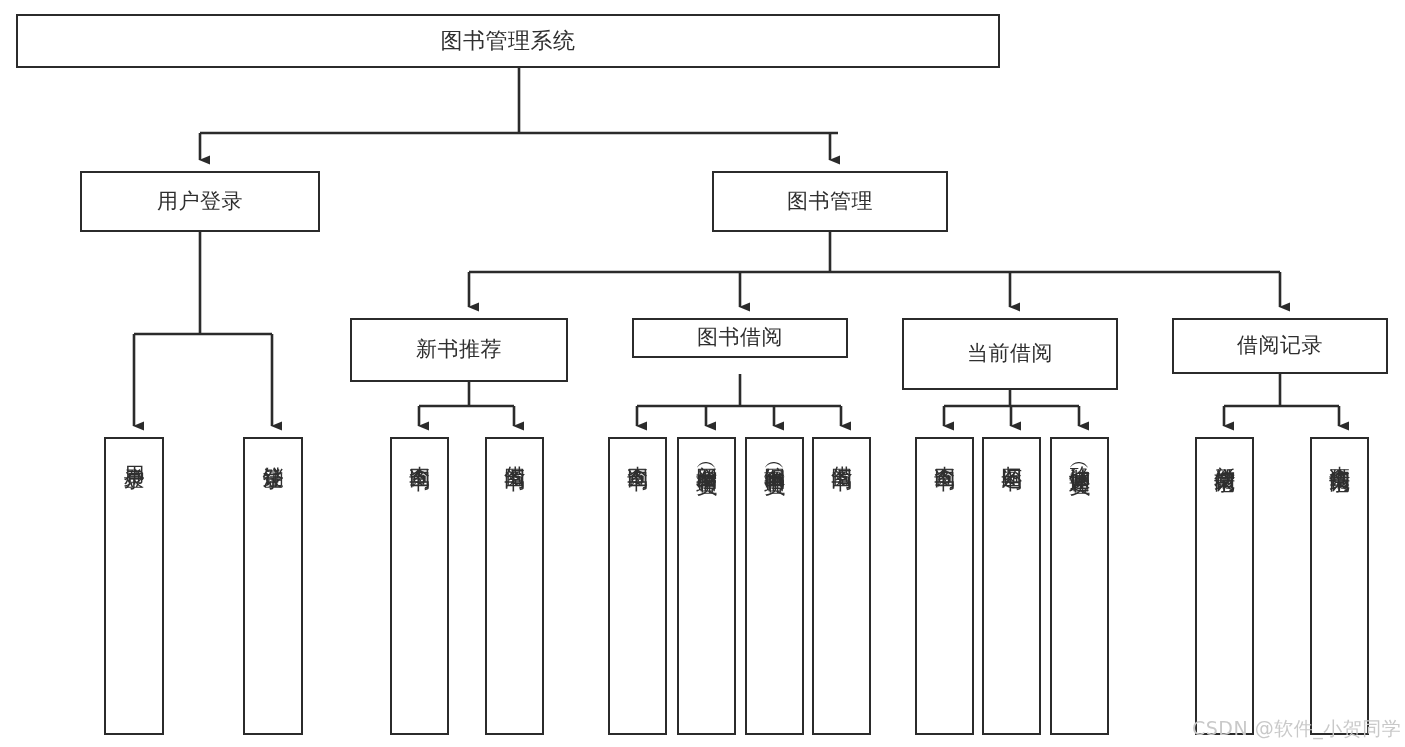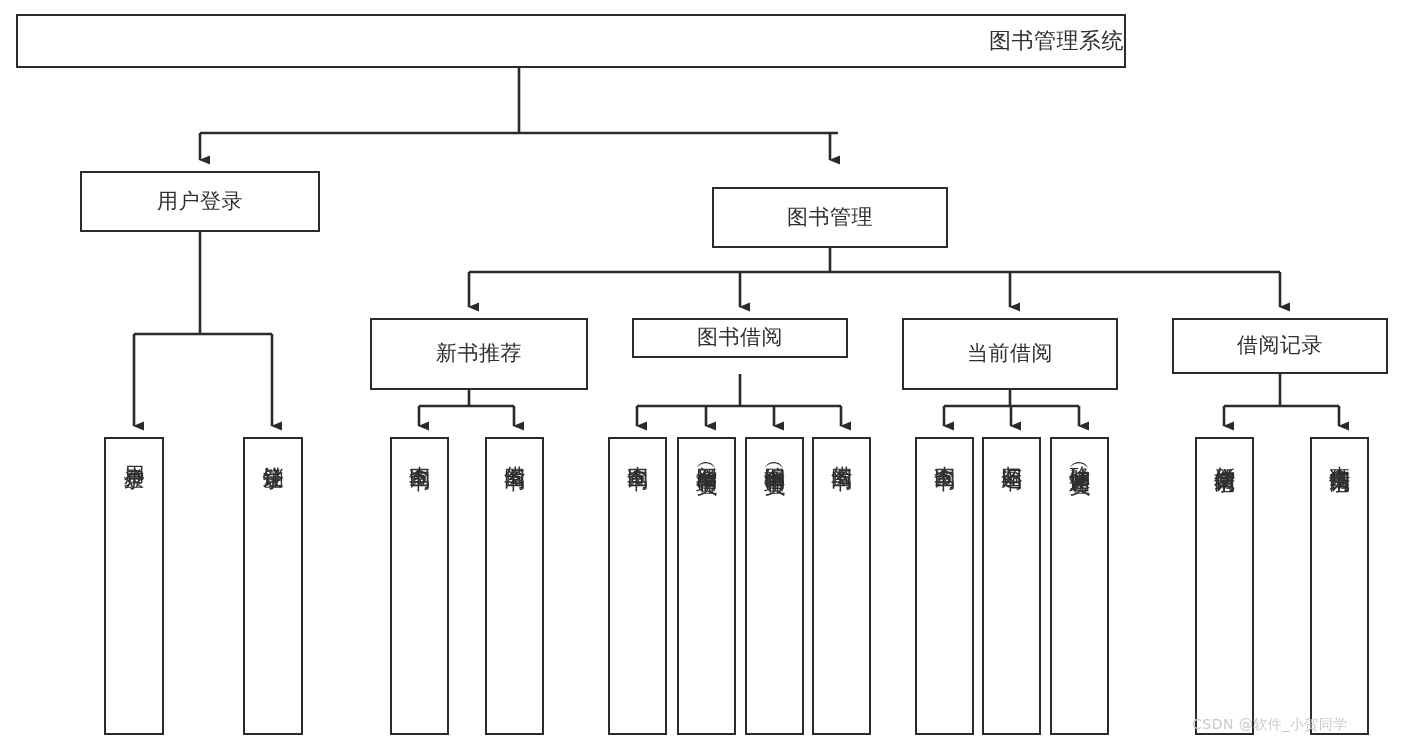--- a/index.html
+++ b/index.html
@@ -56,21 +56,21 @@
     letter-spacing: 1.5px;
     white-space: nowrap;
     text-align: left;
   }
   .node.root .node-label {
     font-size: 22px;
   }
   .watermark {
     position: absolute;
     color: #c9c9c9;
-    font-size: 14px;
+    font-size: 19px;
     white-space: nowrap;
     letter-spacing: 0.5px;
   }
 </style>
 </head>
 <body>
 
 <div id="diagram-root">
 
   <svg id="edge-layer" viewBox="0 0 1405 747" width="1405" height="747" xmlns="http://www.w3.org/2000/svg">
@@ -116,33 +116,33 @@
       <path d="M1011,406 L1011,426" marker-end="url(#arrowhead)"></path>
       <path d="M1079,406 L1079,426" marker-end="url(#arrowhead)"></path>
 
       <path d="M1280,374 L1280,406"></path>
       <path d="M1224,406 L1339,406"></path>
       <path d="M1224,406 L1224,426" marker-end="url(#arrowhead)"></path>
       <path d="M1339,406 L1339,426" marker-end="url(#arrowhead)"></path>
     </g>
   </svg>
 
-  <div class="node horizontal root" style="left:16px; top:14px; width:1110px; height:54px;justify-content:flex-end;">
+  <div class="node horizontal root" style="left:16px; top:14px; width:984px; height:54px;">
     <span class="node-label">图书管理系统</span>
   </div>
 
   <div class="node horizontal" style="left:80px; top:171px; width:240px; height:61px;">
     <span class="node-label">用户登录</span>
   </div>
 
-  <div class="node horizontal" style="left:712px; top:171px; width:236px; height:61px;margin-top:16px;">
+  <div class="node horizontal" style="left:712px; top:171px; width:236px; height:61px;">
     <span class="node-label">图书管理</span>
   </div>
 
-  <div class="node horizontal" style="left:370px; top:318px; width:218px; height:72px;">
+  <div class="node horizontal" style="left:350px; top:318px; width:218px; height:64px;">
     <span class="node-label">新书推荐</span>
   </div>
 
   <div class="node horizontal" style="left:632px; top:318px; width:216px; height:40px;">
     <span class="node-label">图书借阅</span>
   </div>
 
   <div class="node horizontal" style="left:902px; top:318px; width:216px; height:72px;">
     <span class="node-label">当前借阅</span>
   </div>

